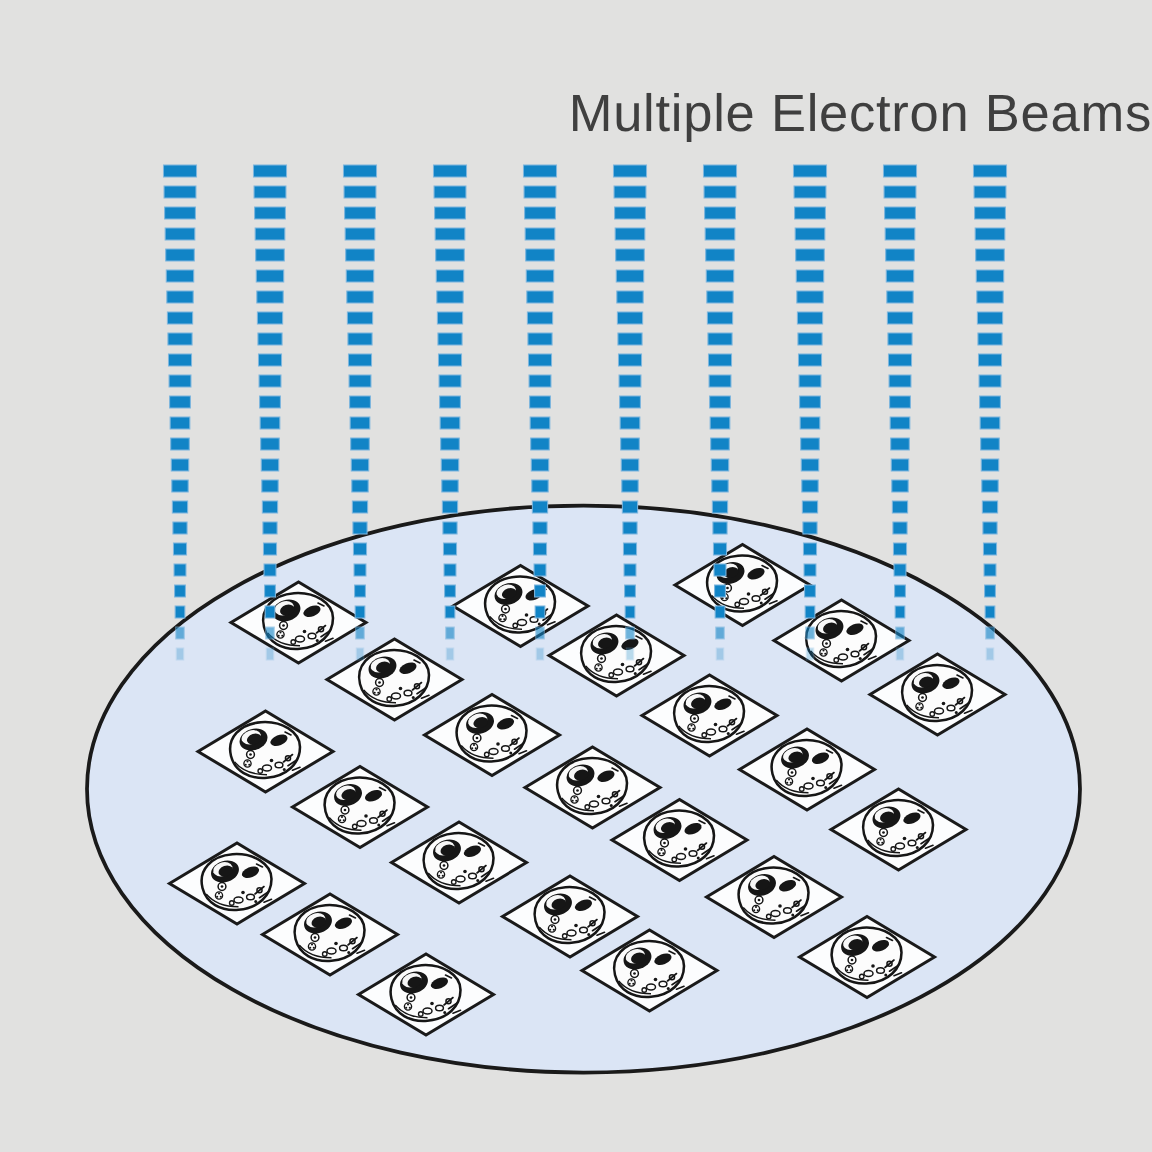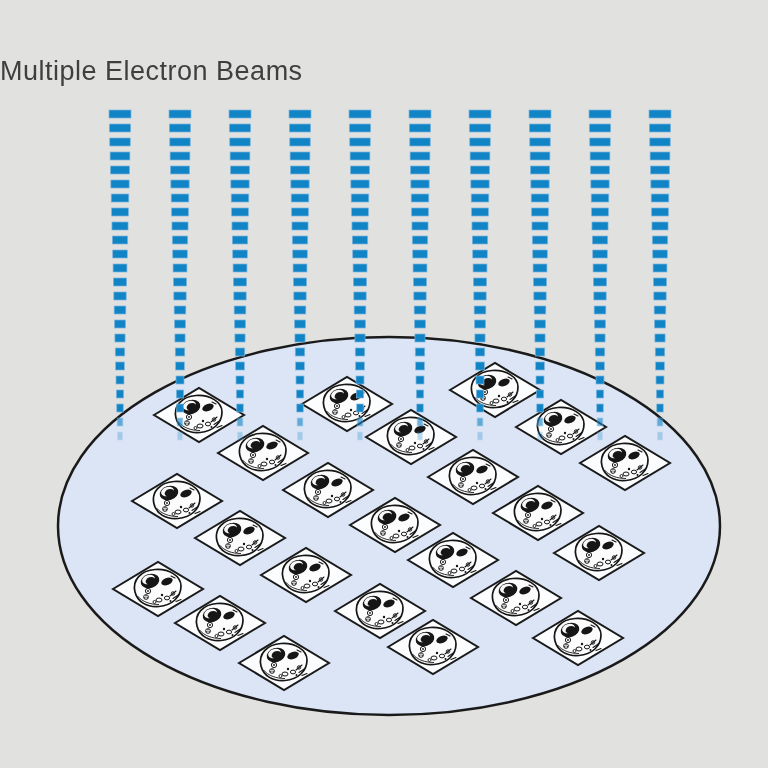--- a/index.html
+++ b/index.html
@@ -4,21 +4,21 @@
 <style>
   html,body{margin:0;padding:0;}
   body{
     width:768px;height:768px;overflow:hidden;
     font-family:"Liberation Sans", sans-serif;
     position:relative;
   }
   .stage{position:absolute;inset:0;width:768px;height:768px;}
   .title{
     position:absolute;top:56px;left:0;width:768px;
-    text-align:left;font-size:27px;font-weight:400;
+    text-align:right;font-size:35px;font-weight:400;
     letter-spacing:0.5px;
   }
   svg.diagram{position:absolute;inset:0;display:block;}
 </style>
 </head>
 <body style="background: rgb(225, 225, 224);">
 
 <div class="stage">
   <div class="title" style="color: rgb(63, 63, 63);">Multiple Electron Beams</div>
   <svg id="diagram" class="diagram" viewBox="0 0 768 768" width="768" height="768">

